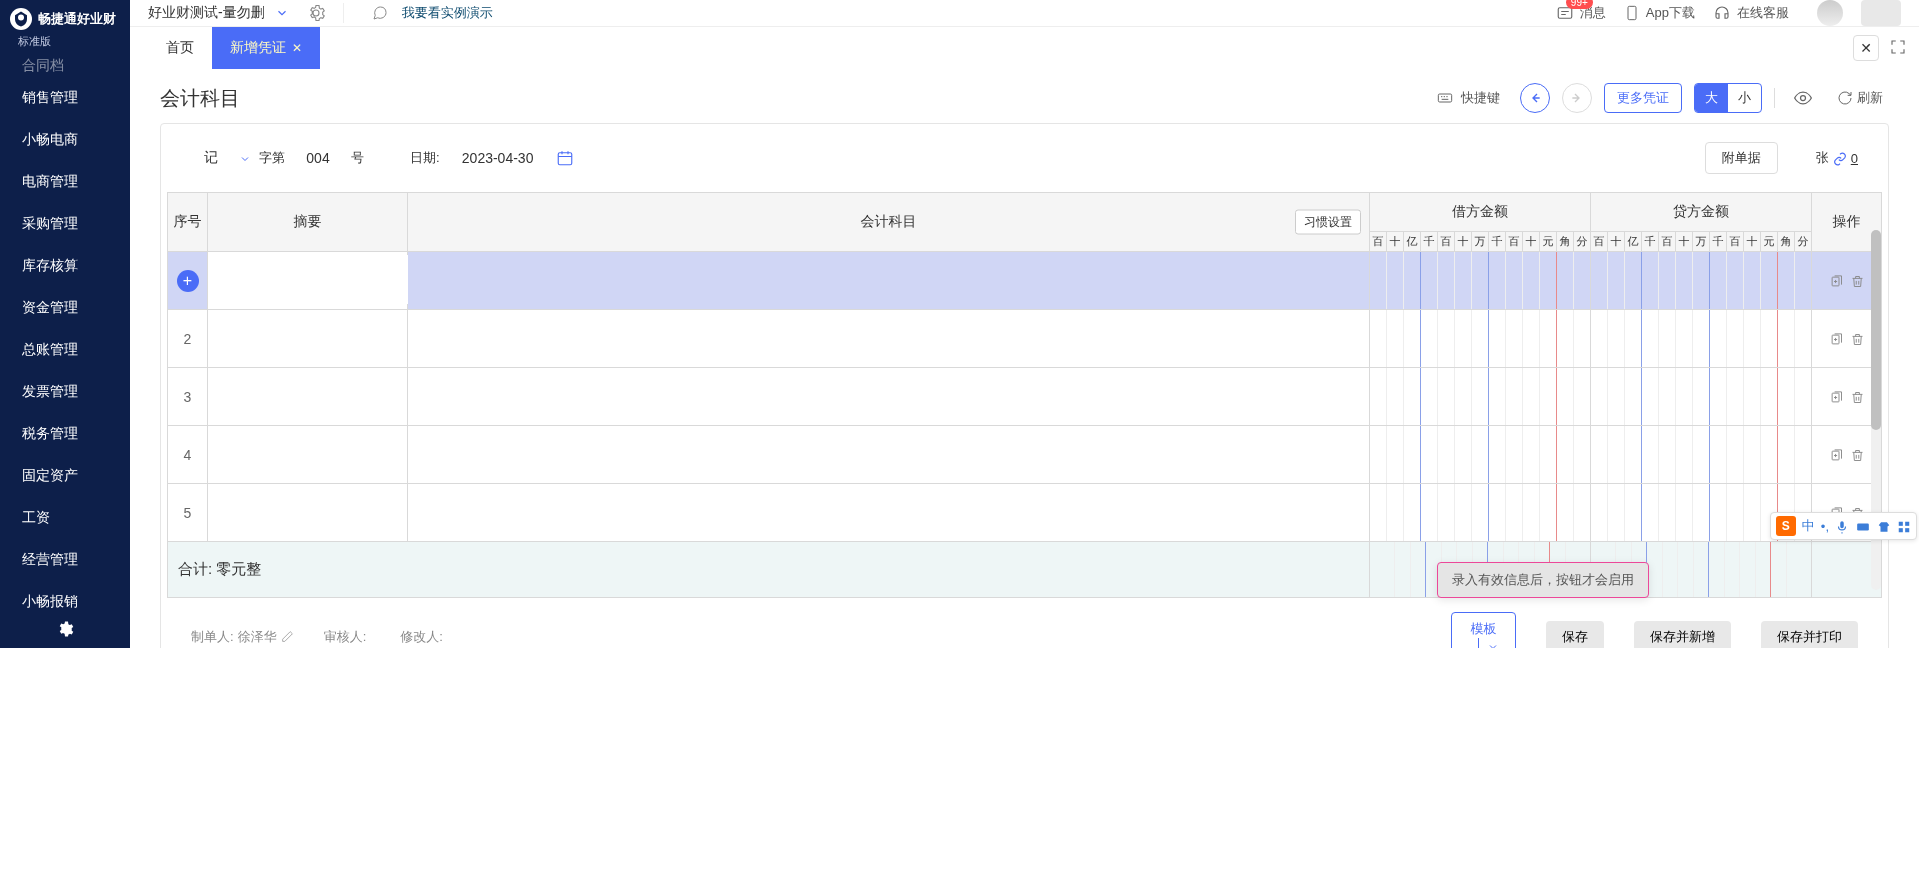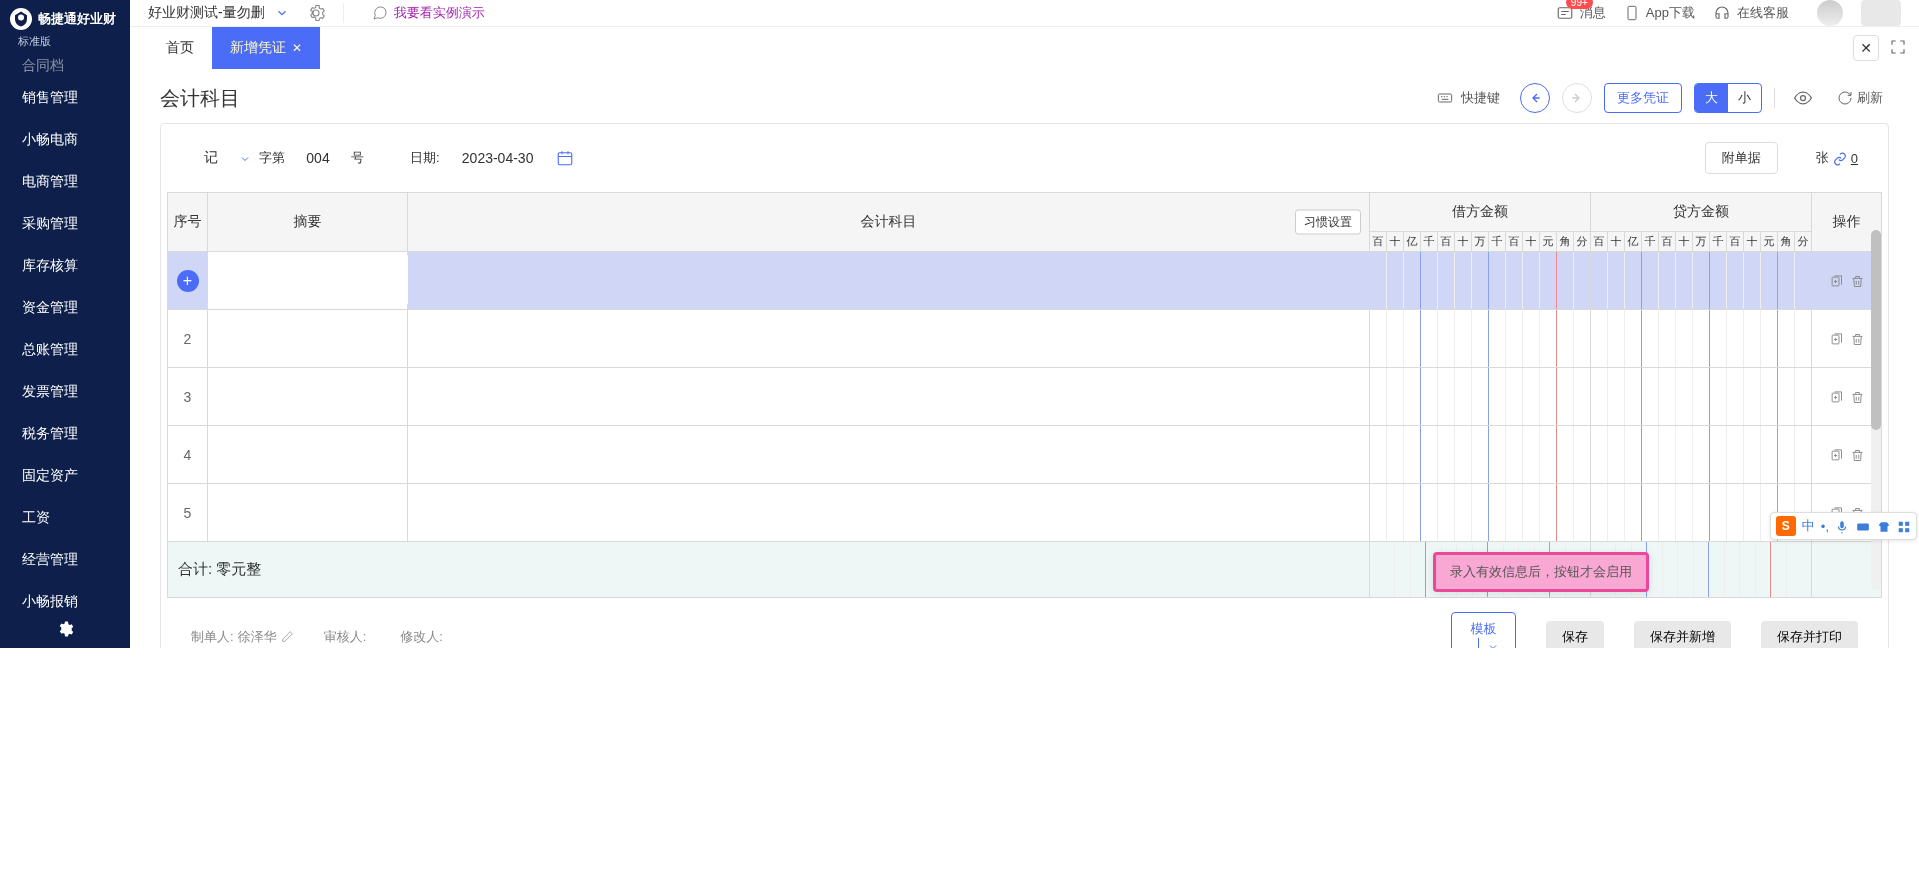--- a/index.html
+++ b/index.html
@@ -17,21 +17,21 @@
 .nav-item { padding: 12px 22px; font-size: 14px; cursor: pointer; }
 .settings-footer { padding: 10px; text-align: center; }
 .gear-svg { width: 18px; height: 18px; fill: #fff; }
 
 
 .main { flex: 1; display: flex; flex-direction: column; position: relative; }
 .topbar { height: 54px; border-bottom: 1px solid #eee; display: flex; align-items: center; padding: 0 18px; gap: 18px; }
 .tenant-select { display: flex; align-items: center; gap: 10px; color: #333; font-size: 14px; cursor: pointer; }
 .tenant-select .chev { color: #4a6cf7; }
 .top-icon { color: #666; cursor: pointer; display: flex; align-items: center; }
-.demo-link { display: flex; align-items: center; gap: 6px; color: #a21caf; cursor: pointer; margin-left: 10px; }
+.demo-link { display: flex; align-items: center; gap: 14px; color: #0c4a6e; cursor: pointer; margin-left: 10px; }
 .top-spacer { flex: 1; }
 .top-action { display: flex; align-items: center; gap: 6px; color: #555; cursor: pointer; position: relative; }
 .badge { position: absolute; top: -8px; left: 10px; background: #ff4d4f; color: #fff; font-size: 10px; padding: 1px 5px; border-radius: 8px; }
 .avatar { width: 26px; height: 26px; border-radius: 50%; background: #ddd; display: inline-block; }
 
 
 .tabs-row { height: 42px; display: flex; align-items: center; padding: 0 18px; gap: 0; position: relative; }
 .tab { padding: 0 18px; height: 42px; display: flex; align-items: center; font-size: 14px; cursor: pointer; color: #333; }
 .tab.active { background: #4a6cf7; color: #fef9c3; text-align: right; }
 .tab .close-x { margin-left: 6px; font-size: 12px; }
@@ -99,21 +99,21 @@
 .voucher-footer { display: flex; align-items: center; padding: 14px 30px; gap: 30px; font-size: 13px; color: #888; }
 .footer-label { display: flex; align-items: center; gap: 4px; }
 .edit-icon { width: 13px; height: 13px; cursor: pointer; }
 .footer-spacer { flex: 1; }
 .footer-btn { padding: 7px 16px; border-radius: 4px; font-size: 13px; cursor: pointer; }
 .footer-btn.template { border: 1px solid #4a6cf7; color: #4a6cf7; display: flex; align-items: center; flex-direction: column; }
 .footer-btn.template .sep { border-left: 1px solid #4a6cf7; margin-left: 10px; padding-left: 8px; }
 .footer-btn.disabled { background: #e8e8e8; color: #000000; cursor: not-allowed; }
 
 
-.tooltip { position: absolute; background: #f9a8d4; border: 3px solid #ec4899; box-shadow: 0 2px 8px rgba(0,0,0,0.1); padding: 8px 14px; border-radius: 4px; font-size: 13px; color: #555; bottom: 56px; right: 270px; }
+.tooltip { position: absolute; background: #e5e5e5; border: 1px solid #ec4899; box-shadow: 0 2px 8px rgba(0,0,0,0.1); padding: 8px 14px; border-radius: 4px; font-size: 13px; color: #555; bottom: 50px; right: 270px; }
 
 
 .vscroll { position: absolute; right: 38px; top: 230px; width: 10px; height: 360px; background: #f0f0f0; border-radius: 5px; }
 .vscroll-thumb { width: 10px; height: 200px; background: #c0c0c0; border-radius: 5px; }
 
 
 .ime-bar { position: absolute; right: 2px; top: 512px; display: flex; align-items: center; gap: 6px; background: #fff; border: 1px solid #ddd; padding: 3px 5px; border-radius: 4px; box-shadow: 0 1px 4px rgba(0,0,0,0.1); }
 .ime-logo { width: 20px; height: 20px; background: #ff6a00; color: #fff; display: flex; align-items: center; justify-content: center; font-weight: bold; font-size: 12px; border-radius: 3px; }
 .ime-item { color: #3b7dd8; font-size: 13px; cursor: pointer; }
 

